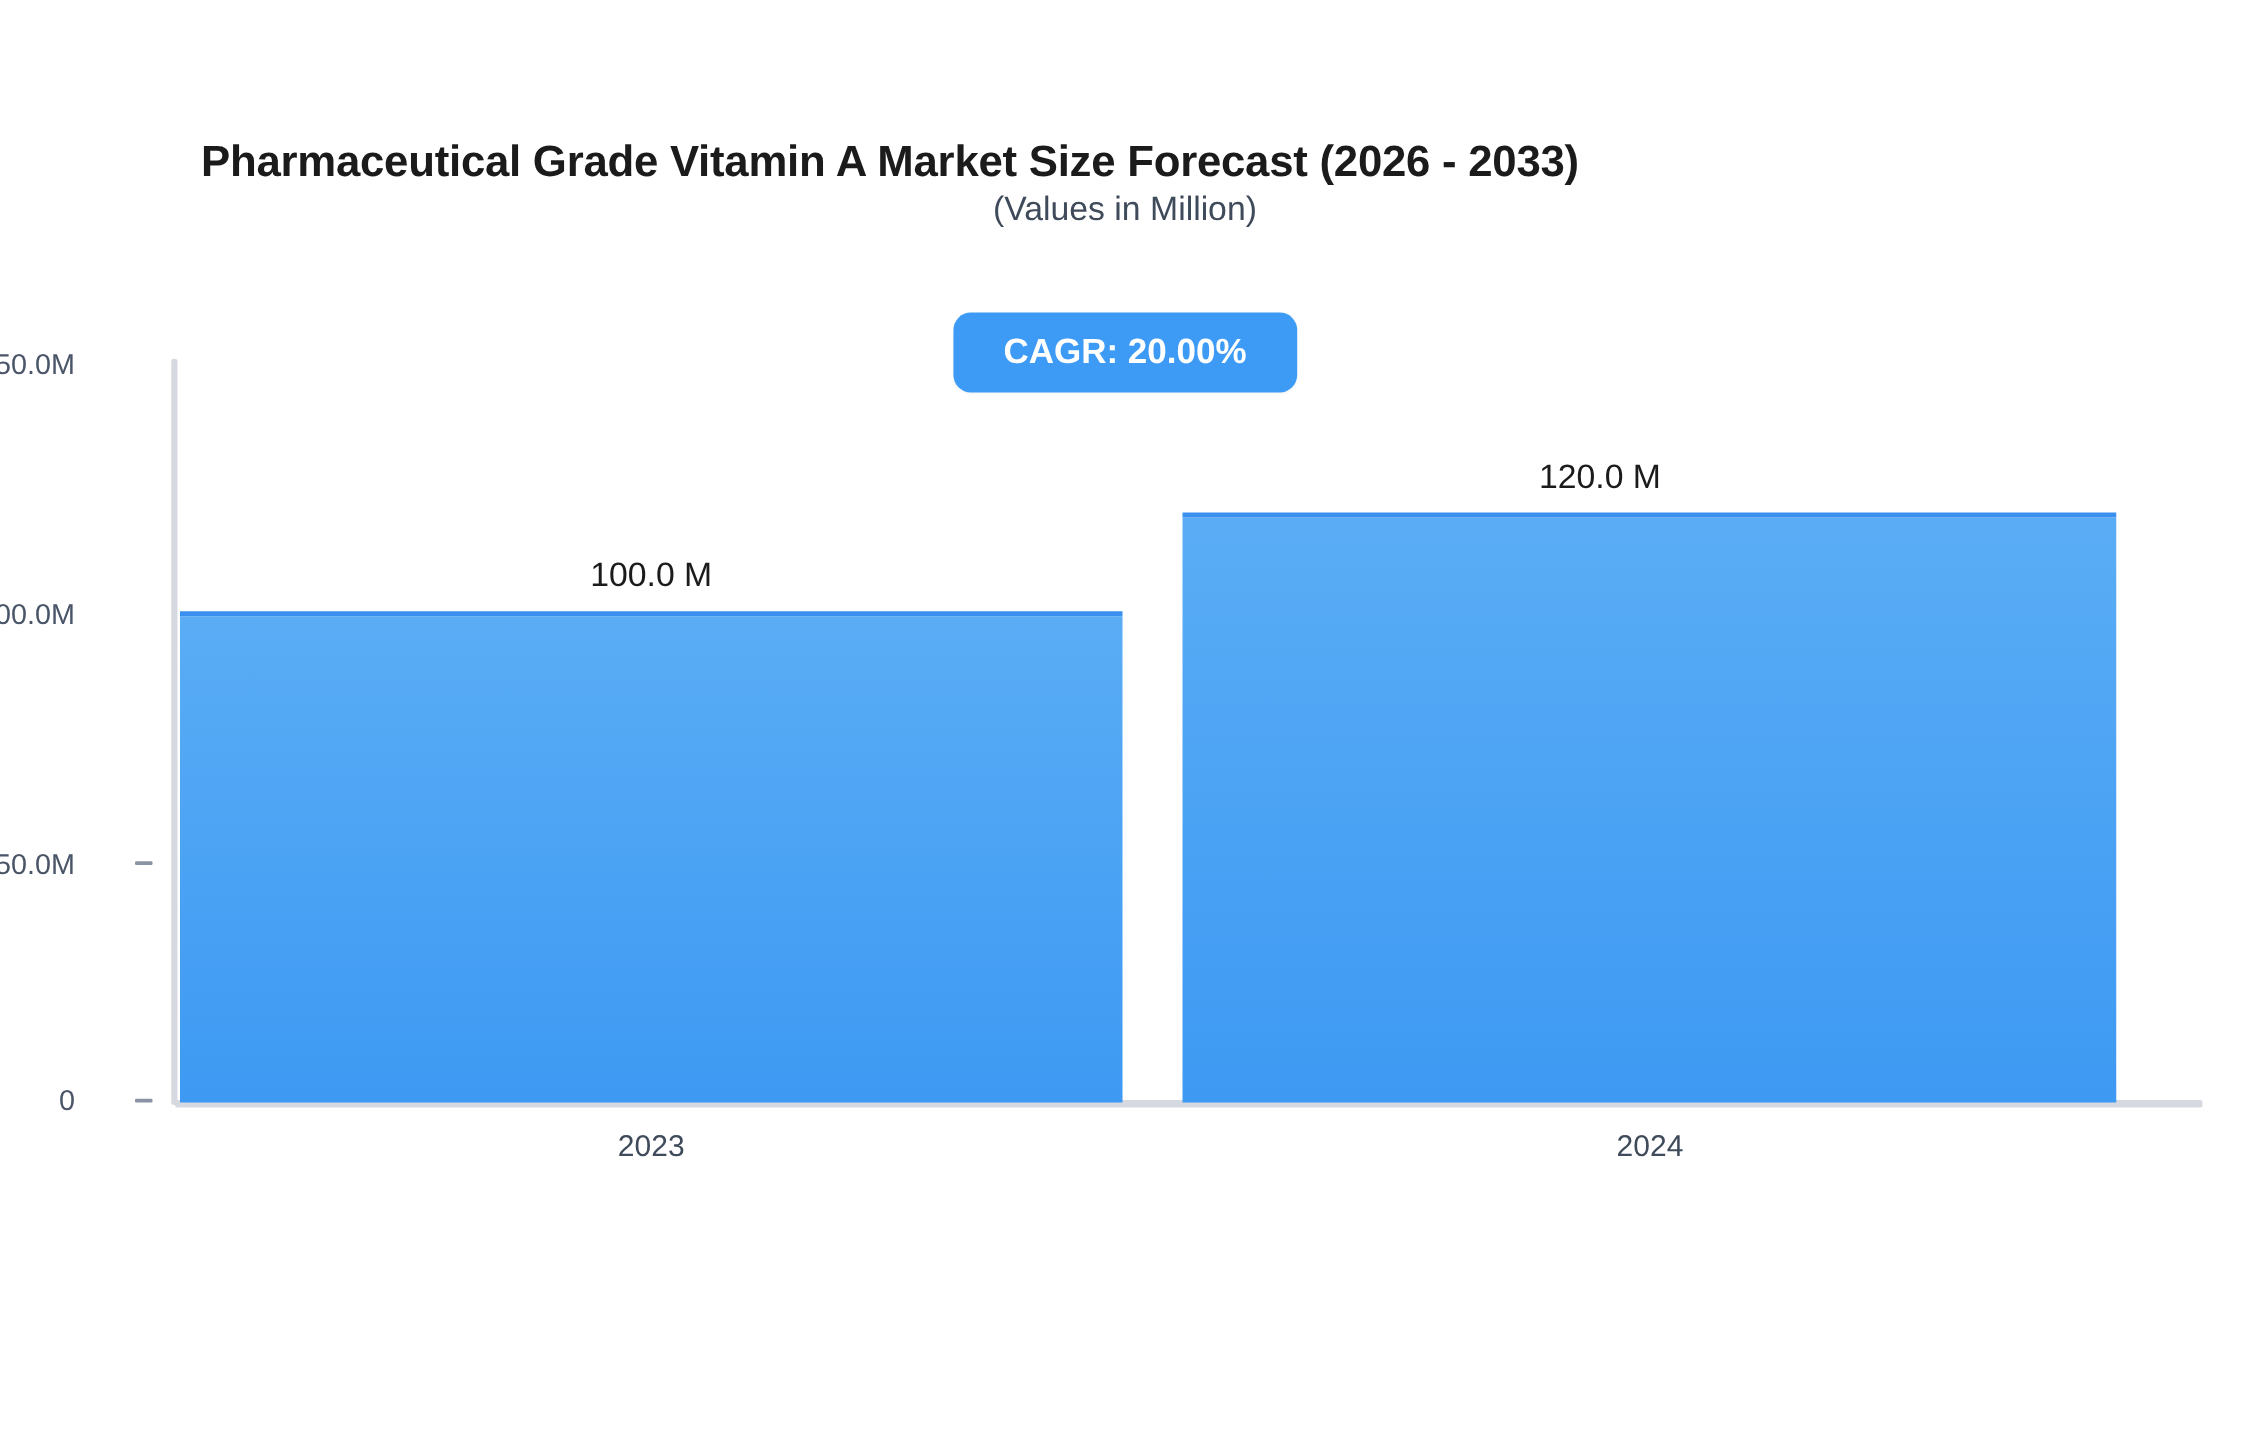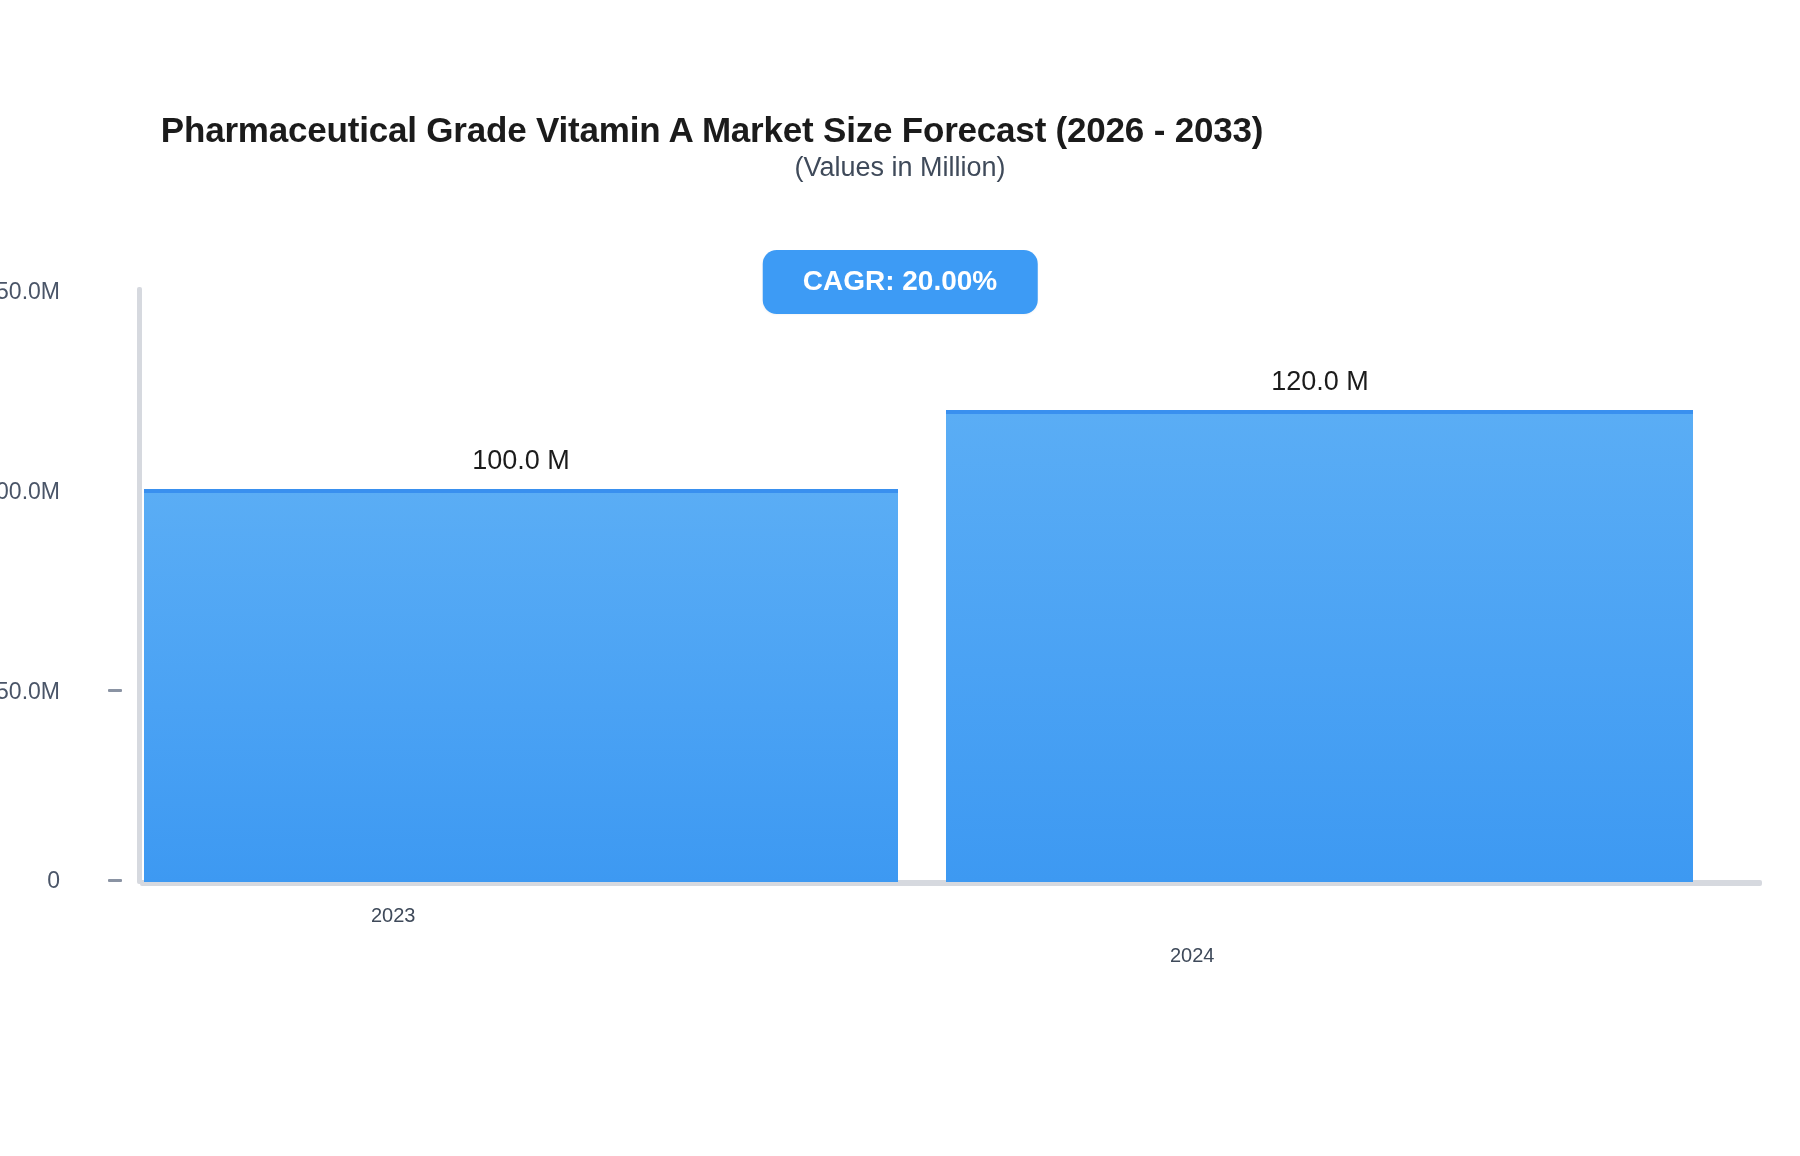--- a/index.html
+++ b/index.html
@@ -108,21 +108,22 @@
   }
   .bar-value {
     position: absolute;
     text-align: center;
     font-size: 27px;
     color: #1b1b1b;
     white-space: nowrap;
   }
   .xtick-label {
     position: absolute;
-    font-size: 20px;
+    text-align: center;
+    font-size: 24px;
     color: #3f4a5a;
     white-space: nowrap;
   }
 
   
   .logo {
     position: absolute;
     right: 55px;
     bottom: 42px;
     display: flex;
@@ -158,19 +159,19 @@
   <div class="ytick-label" style="top:678px;">50.0M</div>
   <div class="ytick-label" style="top:867px;">0</div>
 
   <div class="ytick-mark" style="left:108px; top:689px;"></div>
   <div class="ytick-mark" style="left:108px; top:879px;"></div>
 
   <div class="bar" style="left:144px; top:489px; width:754px; height:393px;"></div>
   <div class="bar" style="left:946px; top:410px; width:747px; height:472px;"></div>
 
   <div class="bar-value" style="left:371px; top:445px; width:300px;">100.0 M</div>
-  <div class="bar-value" style="left:1170px; top:366px; width:300px;">120.0 M</div>
+  <div class="bar-value" style="left:1130px; top:366px; width:300px;">120.0 M</div>
 
   <div class="xtick-label" style="left:371px; top:904px; width:300px;">2023</div>
-  <div class="xtick-label" style="left:1170px; top:944px; width:300px;">2024</div>
+  <div class="xtick-label" style="left:1170px; top:904px; width:300px;">2024</div>
 
 
 </div>
 
 </body></html>

